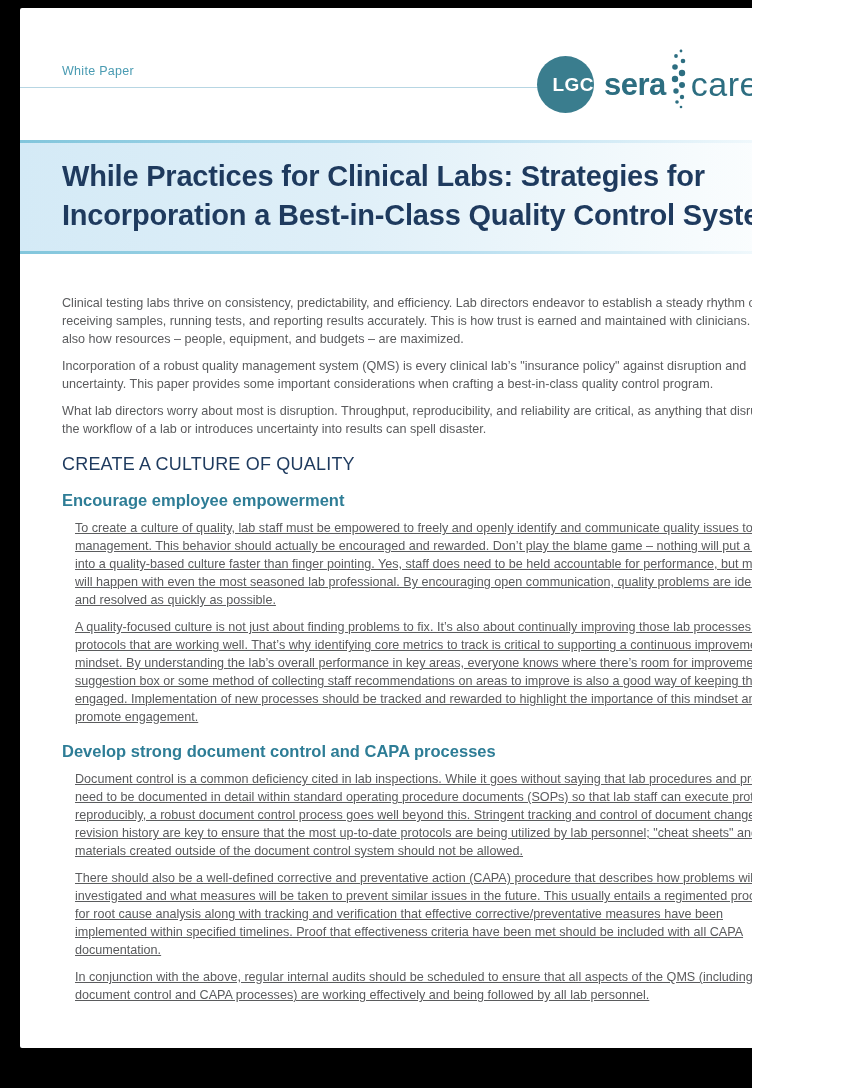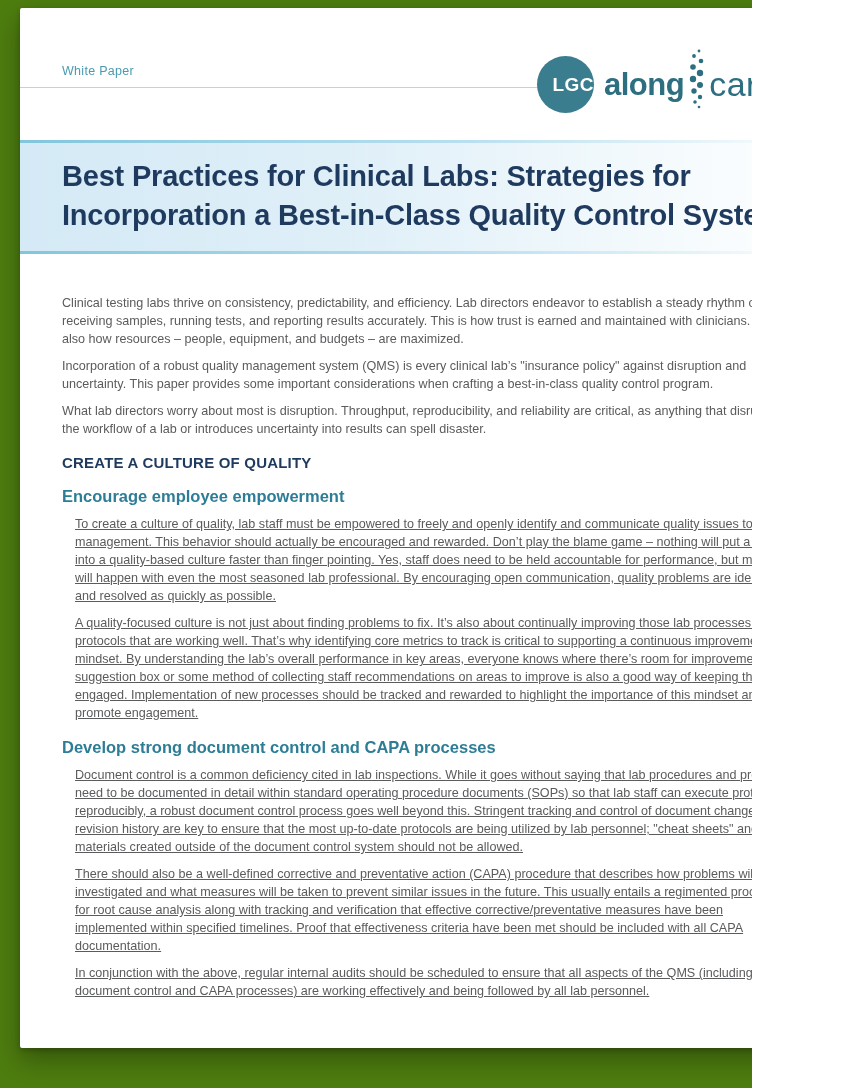--- a/index.html
+++ b/index.html
@@ -6,21 +6,21 @@
     margin: 0;
     padding: 0;
     background: #ffffff;
     font-family: "Liberation Sans", sans-serif;
   }
   .canvas {
     width: 752px;
     height: 1088px;
     position: relative;
     overflow: hidden;
-    background: #4d7c0f;
+    background: #000000;
   }
   .page {
     position: absolute;
     left: 20px;
     top: 8px;
     width: 812px;
     height: 1040px;
     background: #ffffff;
     border-radius: 2px;
     box-shadow: 0 2px 5px rgba(0,0,0,0.22), 0 12px 24px rgba(0,0,0,0.30);
@@ -120,22 +120,22 @@
     font-size: 12.6px;
     line-height: 18px;
     color: #5a5b5d;
   }
   .main p.ind {
     margin-left: 13px;
     text-decoration: underline;
   }
   .main h2 {
     margin: 16px 0 10px 0;
-    font-size: 15px;
-    font-weight: 700;
+    font-size: 18px;
+    font-weight: 400;
     letter-spacing: 0.2px;
     color: #1e3a5e;
   }
   .main h3 {
     margin: 16px 0 9px 0;
     font-size: 16.5px;
     font-weight: 700;
     color: #2e7d96;
   }
 </style>
@@ -147,21 +147,21 @@
 
     <div class="hdr">
       <div class="wp-label">White Paper</div>
       <div class="hdr-rule"></div>
 
       <div class="logo">
         <div class="lgc-circle">
           <span>LGC</span>
         </div>
         <div class="brand">
-          <span class="sera">along</span>
+          <span class="sera">sera</span>
           <svg class="helix" width="22" height="62" viewBox="0 0 22 62" aria-hidden="true">
             <g fill="#2d6e81">
               <circle cx="13" cy="3" r="1.4"></circle>
               <circle cx="8" cy="8" r="1.9"></circle>
               <circle cx="15" cy="13" r="2.3"></circle>
               <circle cx="7" cy="19" r="2.8"></circle>
               <circle cx="14" cy="25" r="3.2"></circle>
               <circle cx="7" cy="31" r="3.2"></circle>
               <circle cx="14" cy="37" r="3.0"></circle>
               <circle cx="8" cy="43" r="2.7"></circle>
@@ -171,21 +171,21 @@
             </g>
           </svg>
           <span class="care">care</span>
           <span class="tm">™</span>
         </div>
       </div>
     </div>
 
     <div class="banner">
       <h1>
-        <span>Best Practices for Clinical Labs: Strategies for</span><br>
+        <span>While Practices for Clinical Labs: Strategies for</span><br>
         <span>Incorporation a Best-in-Class Quality Control System</span>
       </h1>
     </div>
 
     <div class="main">
       <p>Clinical testing labs thrive on consistency, predictability, and efficiency. Lab directors endeavor to establish a steady rhythm of receiving samples, running tests, and reporting results accurately. This is how trust is earned and maintained with clinicians. It’s also how resources – people, equipment, and budgets – are maximized.</p>
       <p>Incorporation of a robust quality management system (QMS) is every clinical lab’s "insurance policy" against disruption and uncertainty. This paper provides some important considerations when crafting a best-in-class quality control program.</p>
       <p>What lab directors worry about most is disruption. Throughput, reproducibility, and reliability are critical, as anything that disrupts the workflow of a lab or introduces uncertainty into results can spell disaster.</p>
 
       <h2>CREATE A CULTURE OF QUALITY</h2>

